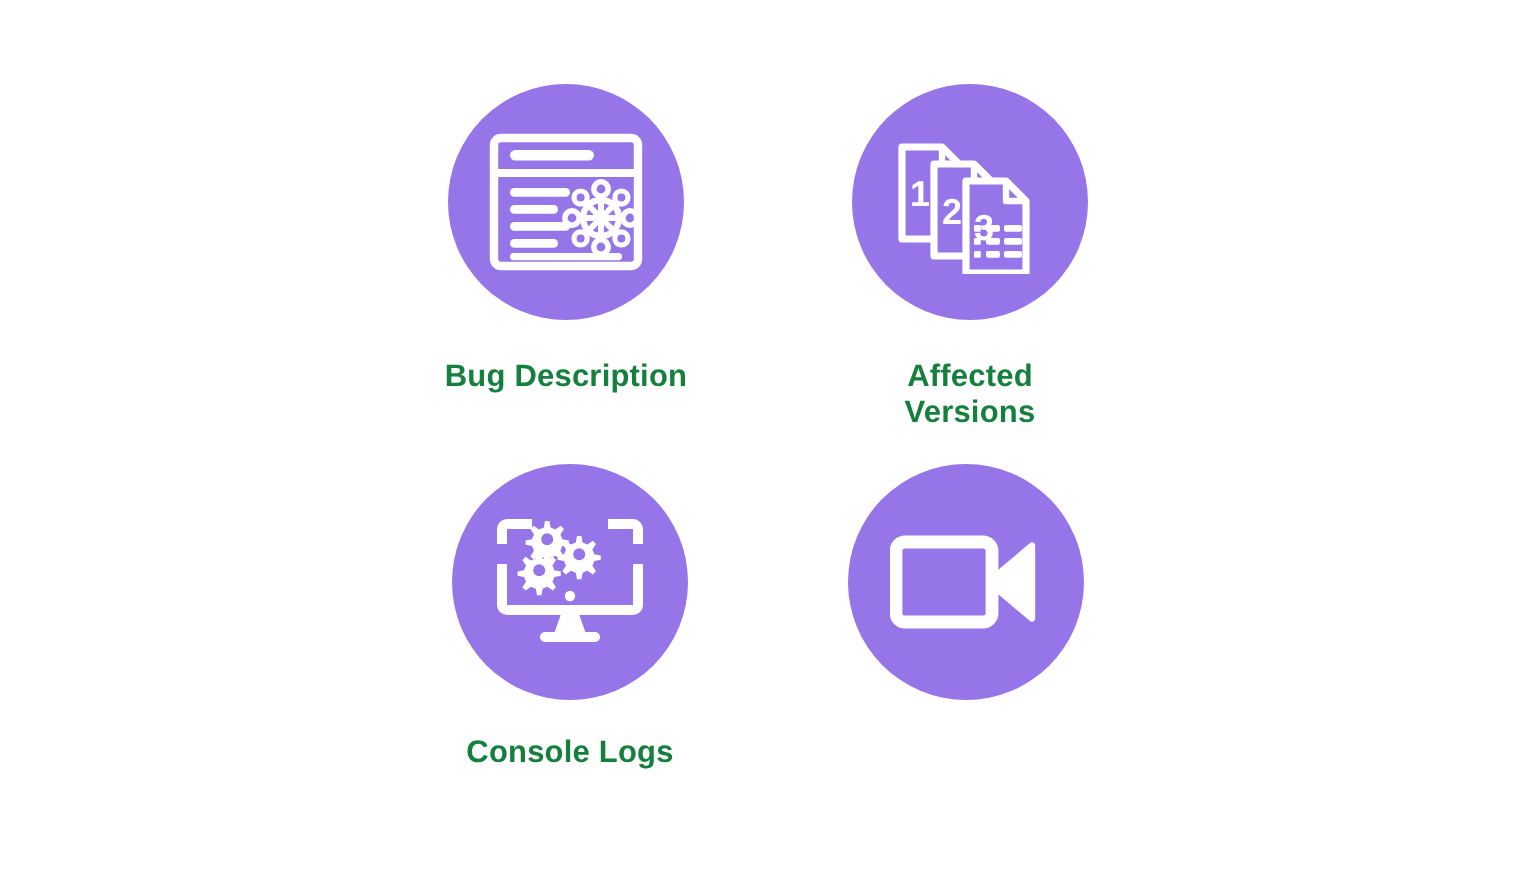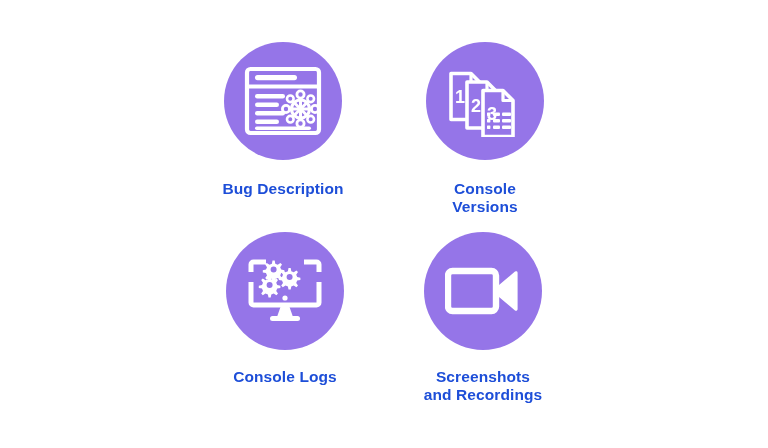--- a/index.html
+++ b/index.html
@@ -67,21 +67,21 @@
   }
 
   .label {
     margin-top: 20px;
     text-align: center;
     font-family: "Liberation Sans", sans-serif;
     font-weight: bold;
     font-size: 15.5px;
     line-height: 1.16;
     letter-spacing: 0.1px;
-    color: #1d4ed8;
+    color: #15803d;
     white-space: pre-line;
   }
 
   .row-bottom .label {
     margin-top: 18px;
   }
 </style>
 </head>
 <body>
 
@@ -153,21 +153,21 @@
               <rect x="46" y="54" width="7" height="3.4" rx="1"></rect>
               <rect x="55" y="54" width="9" height="3.4" rx="1"></rect>
 
               <rect x="40" y="60.5" width="3.4" height="3.4" rx="0.6"></rect>
               <rect x="46" y="60.5" width="7" height="3.4" rx="1"></rect>
               <rect x="55" y="60.5" width="9" height="3.4" rx="1"></rect>
             </g>
           </svg>
         </span>
       </div>
-      <div class="label">Console
+      <div class="label">Affected
 Versions</div>
     </div>
 
   </div>
 
   <div class="row row-bottom">
 
     <div class="item">
       <div class="circle">
         <span>
@@ -207,19 +207,17 @@
 
     <div class="item">
       <div class="circle">
         <span>
           <svg width="76" height="52" viewBox="0 0 76 52" fill="none" xmlns="http://www.w3.org/2000/svg">
             <rect x="3" y="6" width="48" height="40" rx="4.5" stroke="#ffffff" stroke-width="6.4" fill="none"></rect>
             <path d="M54 20 L70 6.5 a1.6 1.6 0 0 1 2.6 1.2 V44.3 a1.6 1.6 0 0 1 -2.6 1.2 L54 32 z" fill="#ffffff"></path>
           </svg>
         </span>
       </div>
-      <div class="label">Screenshots
-and Recordings</div>
     </div>
 
   </div>
 
 </div>
 
 </body></html>

